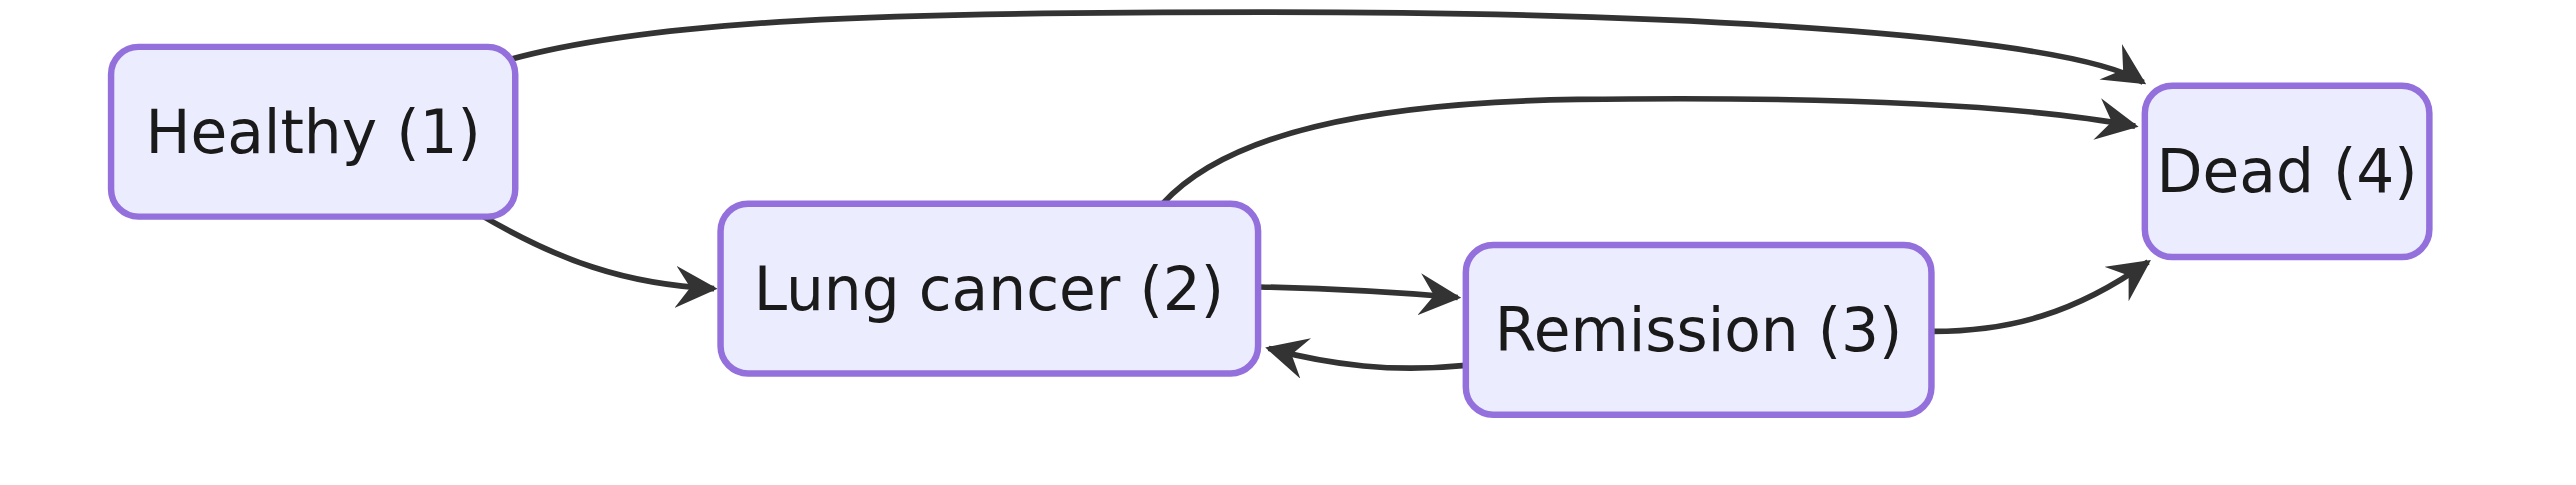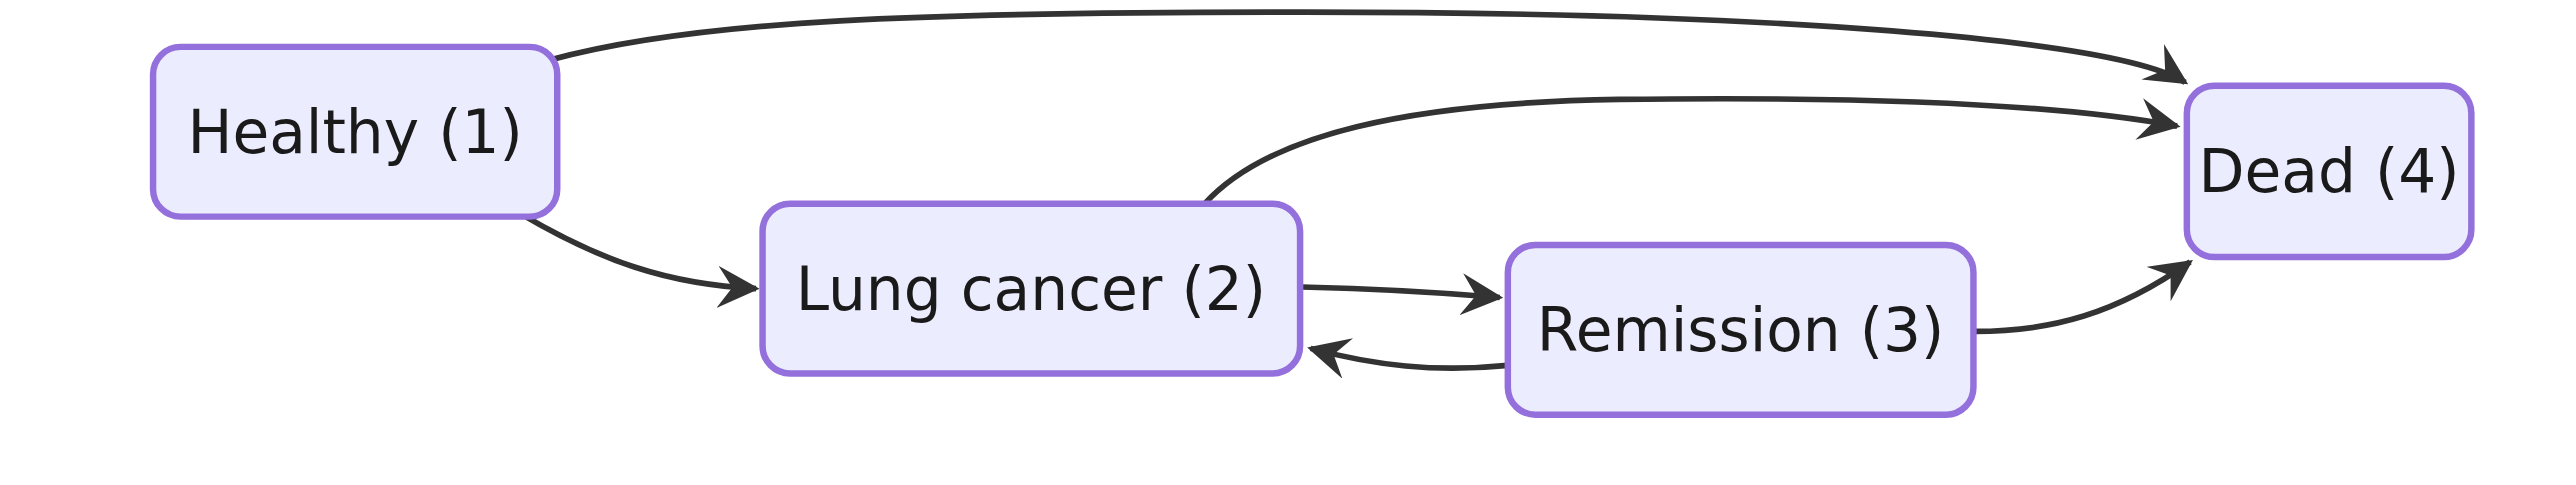--- a/index.html
+++ b/index.html
@@ -6,21 +6,20 @@
     margin: 0;
     padding: 0;
     background: #ffffff;
   }
   .stage {
     position: relative;
     width: 2308px;
     height: 485px;
     background: var(--bg, #ffffff);
     font-family: "DejaVu Sans", "Liberation Sans", sans-serif;
-    padding-left: 42px;
   }
   .stage svg {
     display: block;
     width: 2576px;
     height: 485px;
   }
   .node-rect {
     fill: var(--node-fill, #ECECFF);
     stroke: var(--node-border, #9370DB);
     stroke-width: 8px;

